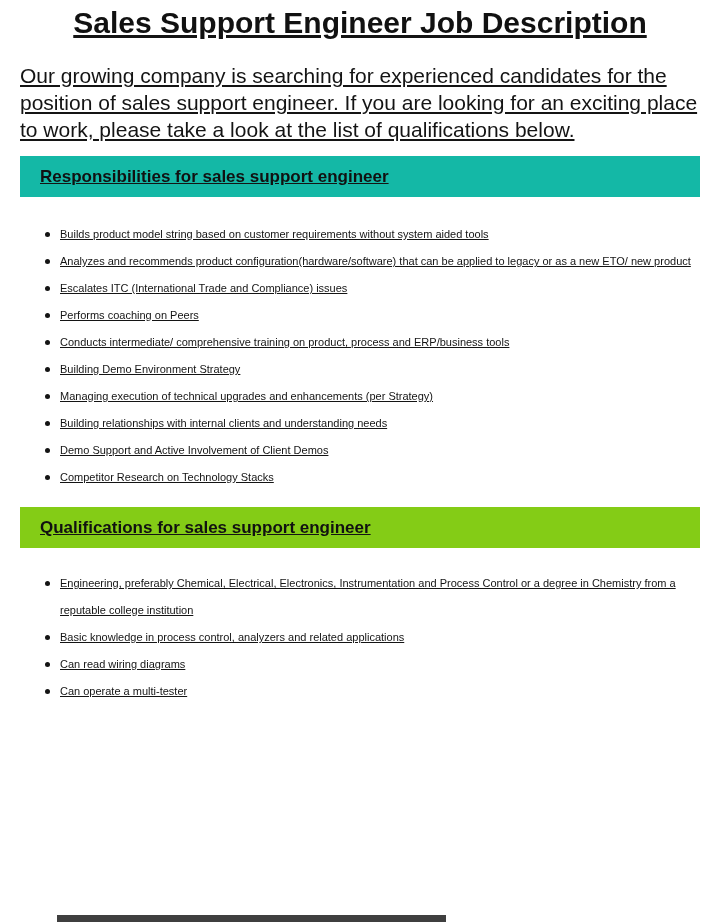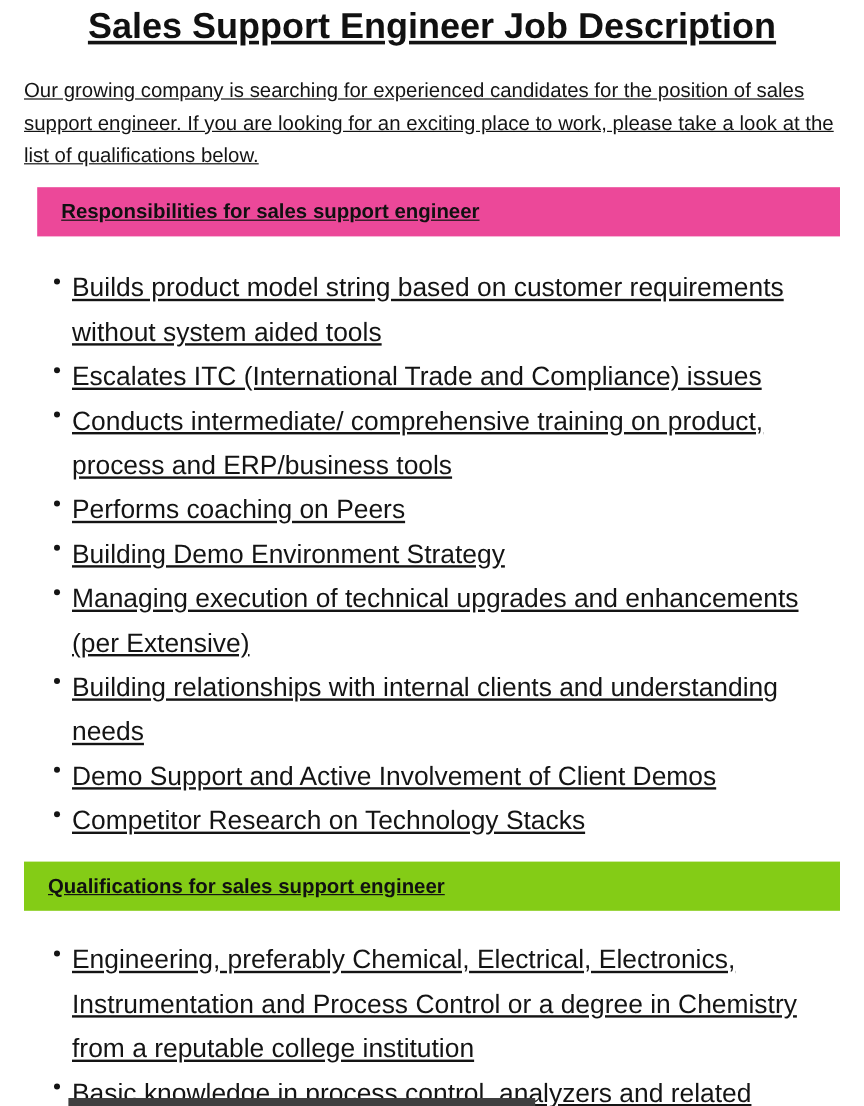--- a/index.html
+++ b/index.html
@@ -23,21 +23,21 @@
     margin: 4px 0 0 0;
     font-size: 30px;
     line-height: 38px;
     font-weight: bold;
     text-align: center;
     letter-spacing: 0px;
     color: #111111;
   }
   .intro {
     margin: 20px 0 0 0;
-    font-size: 17px;
+    font-size: 21px;
     line-height: 27px;
   }
   .section-header {
     margin-top: 13px;
     background: #efefef;
     padding: 7px 20px;
     font-size: 17px;
     line-height: 27px;
     font-weight: bold;
     color: #111111;
@@ -49,22 +49,22 @@
     list-style: none;
     margin: 24px 0 0 0;
     padding: 0;
   }
   ul.bullet-list.second {
     margin-top: 22px;
   }
   ul.bullet-list li {
     position: relative;
     padding-left: 40px;
-    font-size: 22px;
-    line-height: 37px;
+    font-size: 11px;
+    line-height: 27px;
   }
   ul.bullet-list li .dot {
     position: absolute;
     left: 25px;
     top: 11px;
     width: 5px;
     height: 5px;
     border-radius: 50%;
     background: #141414;
   }
@@ -79,29 +79,30 @@
 </style>
 </head>
 <body>
 
 <div class="page">
 
   <h1 class="page-title">Sales Support Engineer Job Description</h1>
 
   <p class="intro">Our growing company is searching for experienced candidates for the position of sales support engineer. If you are looking for an exciting place to work, please take a look at the list of qualifications below.</p>
 
-  <div class="section-header" style="background-color: #ec4899; margin-left: 11px;">Responsibilities for sales support engineer</div>
+  <div class="section-header" style="background-color: #14b8a6;">Responsibilities for sales support engineer</div>
 
   <ul class="bullet-list">
       <li><span class="dot"></span><span>Builds product model string based on customer requirements without system aided tools</span></li>
+      <li><span class="dot"></span><span>Analyzes and recommends product configuration(hardware/software) that can be applied to legacy or as a new ETO/ new product</span></li>
       <li><span class="dot"></span><span>Escalates ITC (International Trade and Compliance) issues</span></li>
+      <li><span class="dot"></span><span>Performs coaching on Peers</span></li>
       <li><span class="dot"></span><span>Conducts intermediate/ comprehensive training on product, process and ERP/business tools</span></li>
-      <li><span class="dot"></span><span>Performs coaching on Peers</span></li>
       <li><span class="dot"></span><span>Building Demo Environment Strategy</span></li>
-      <li><span class="dot"></span><span>Managing execution of technical upgrades and enhancements (per Extensive)</span></li>
+      <li><span class="dot"></span><span>Managing execution of technical upgrades and enhancements (per Strategy)</span></li>
       <li><span class="dot"></span><span>Building relationships with internal clients and understanding needs</span></li>
       <li><span class="dot"></span><span>Demo Support and Active Involvement of Client Demos</span></li>
       <li><span class="dot"></span><span>Competitor Research on Technology Stacks</span></li>
     </ul>
 
   <div class="section-header second" style="background-color: #84cc16;">Qualifications for sales support engineer</div>
 
   <ul class="bullet-list second">
       <li><span class="dot"></span><span>Engineering, preferably Chemical, Electrical, Electronics, Instrumentation and Process Control or a degree in Chemistry from a reputable college institution</span></li>
       <li><span class="dot"></span><span>Basic knowledge in process control, analyzers and related applications</span></li>

